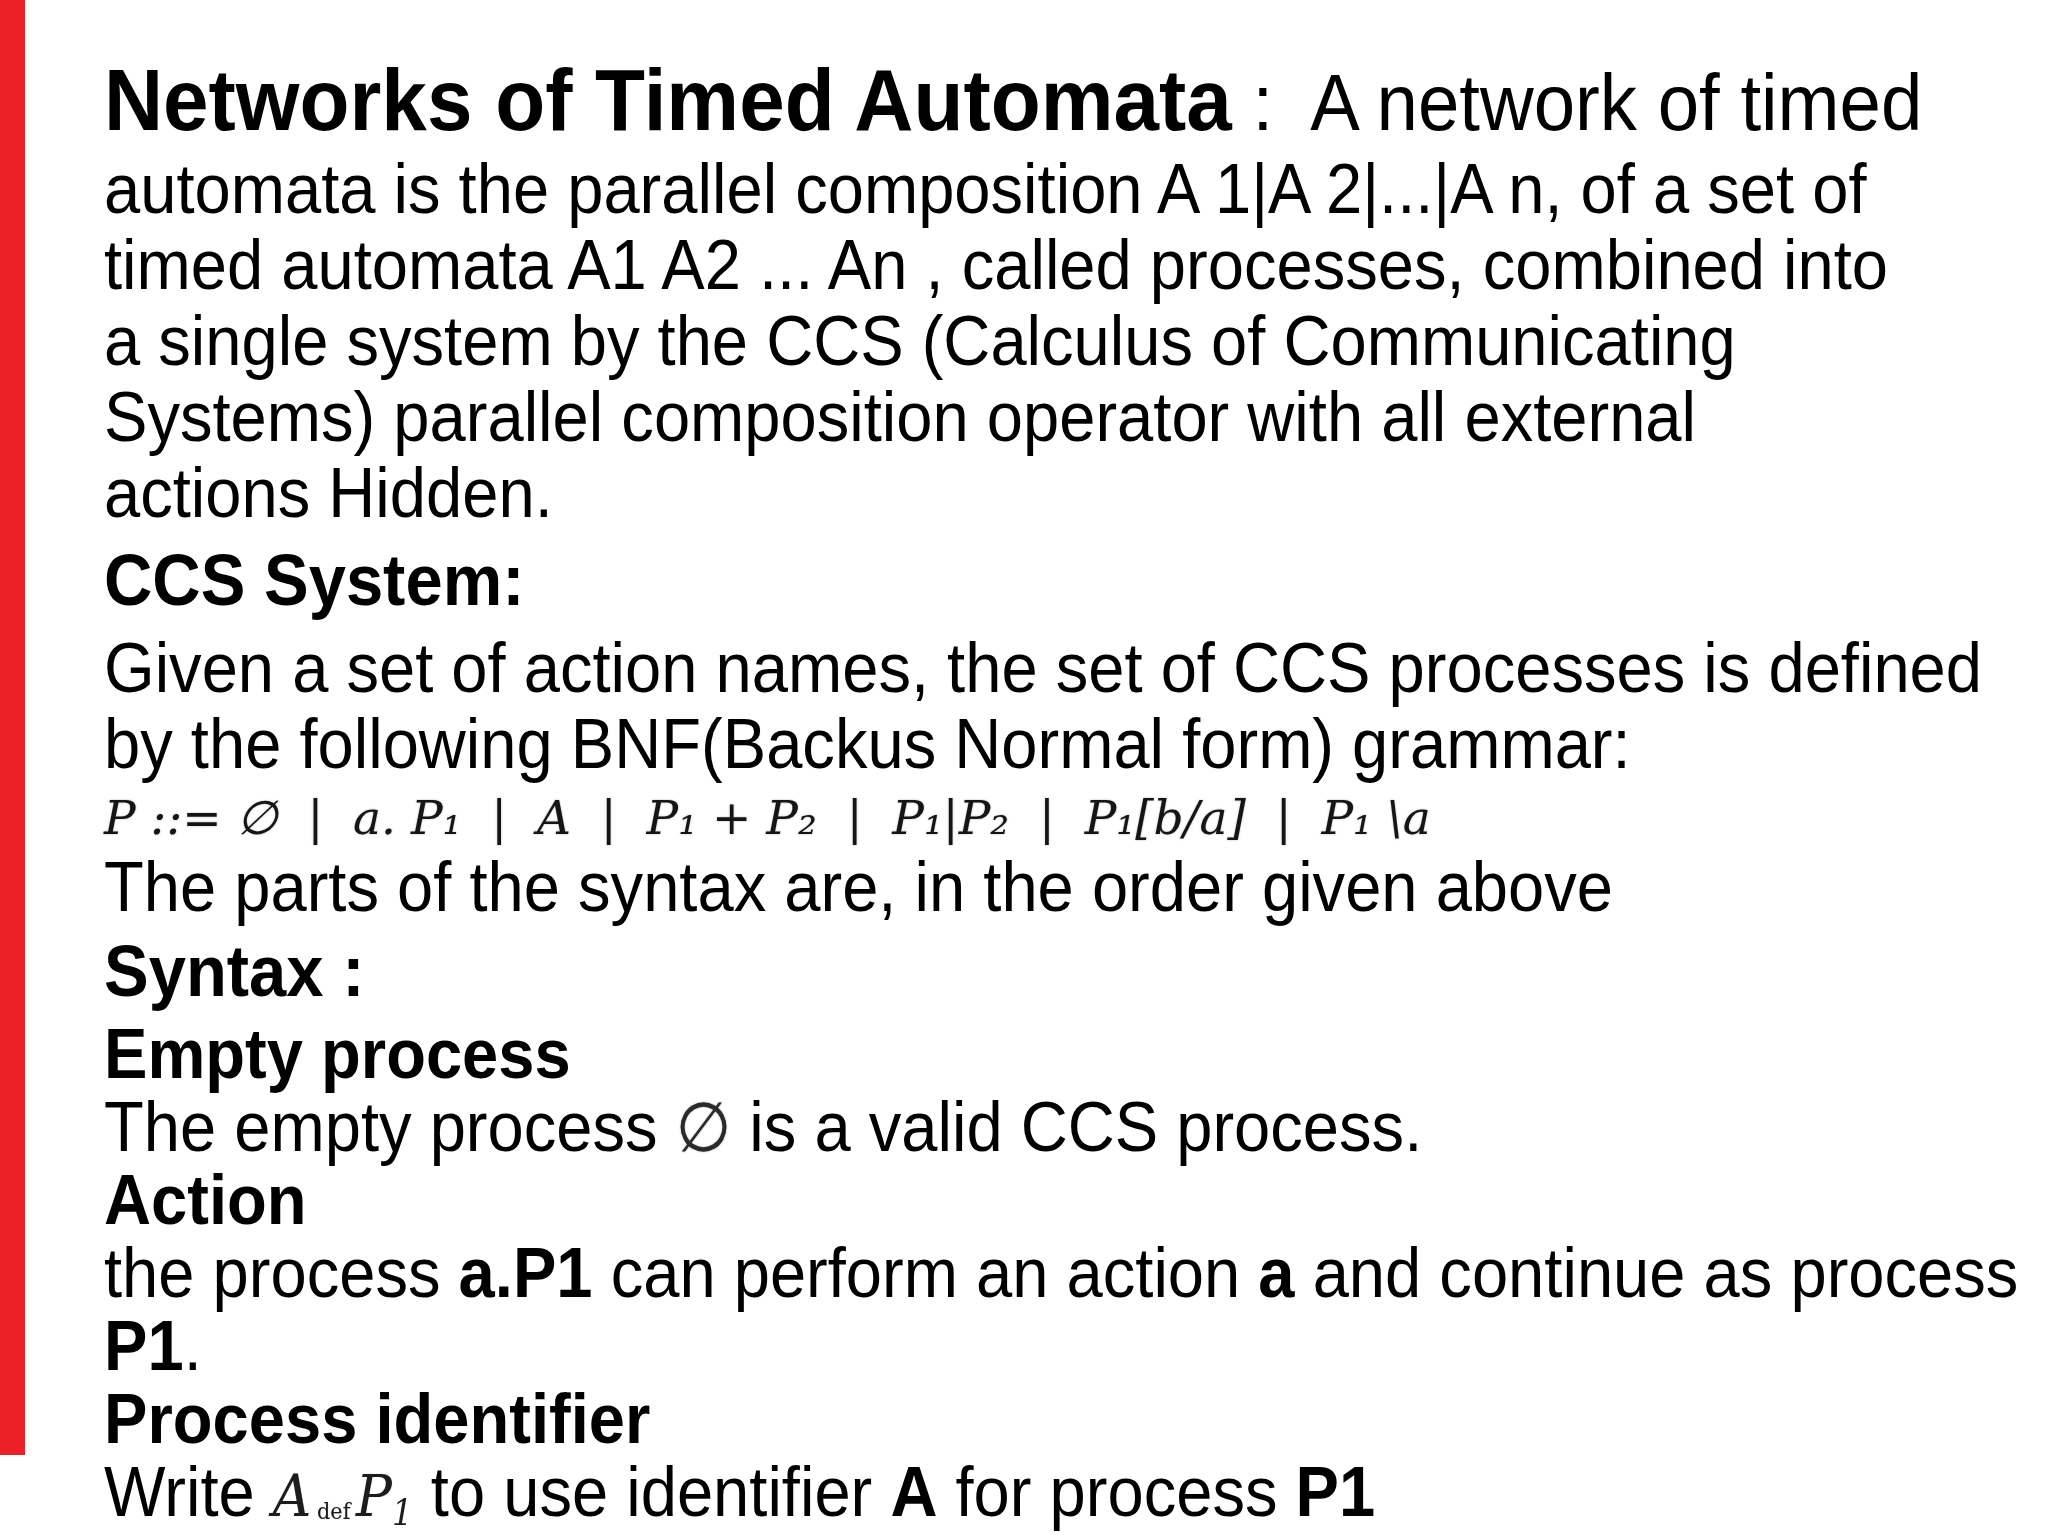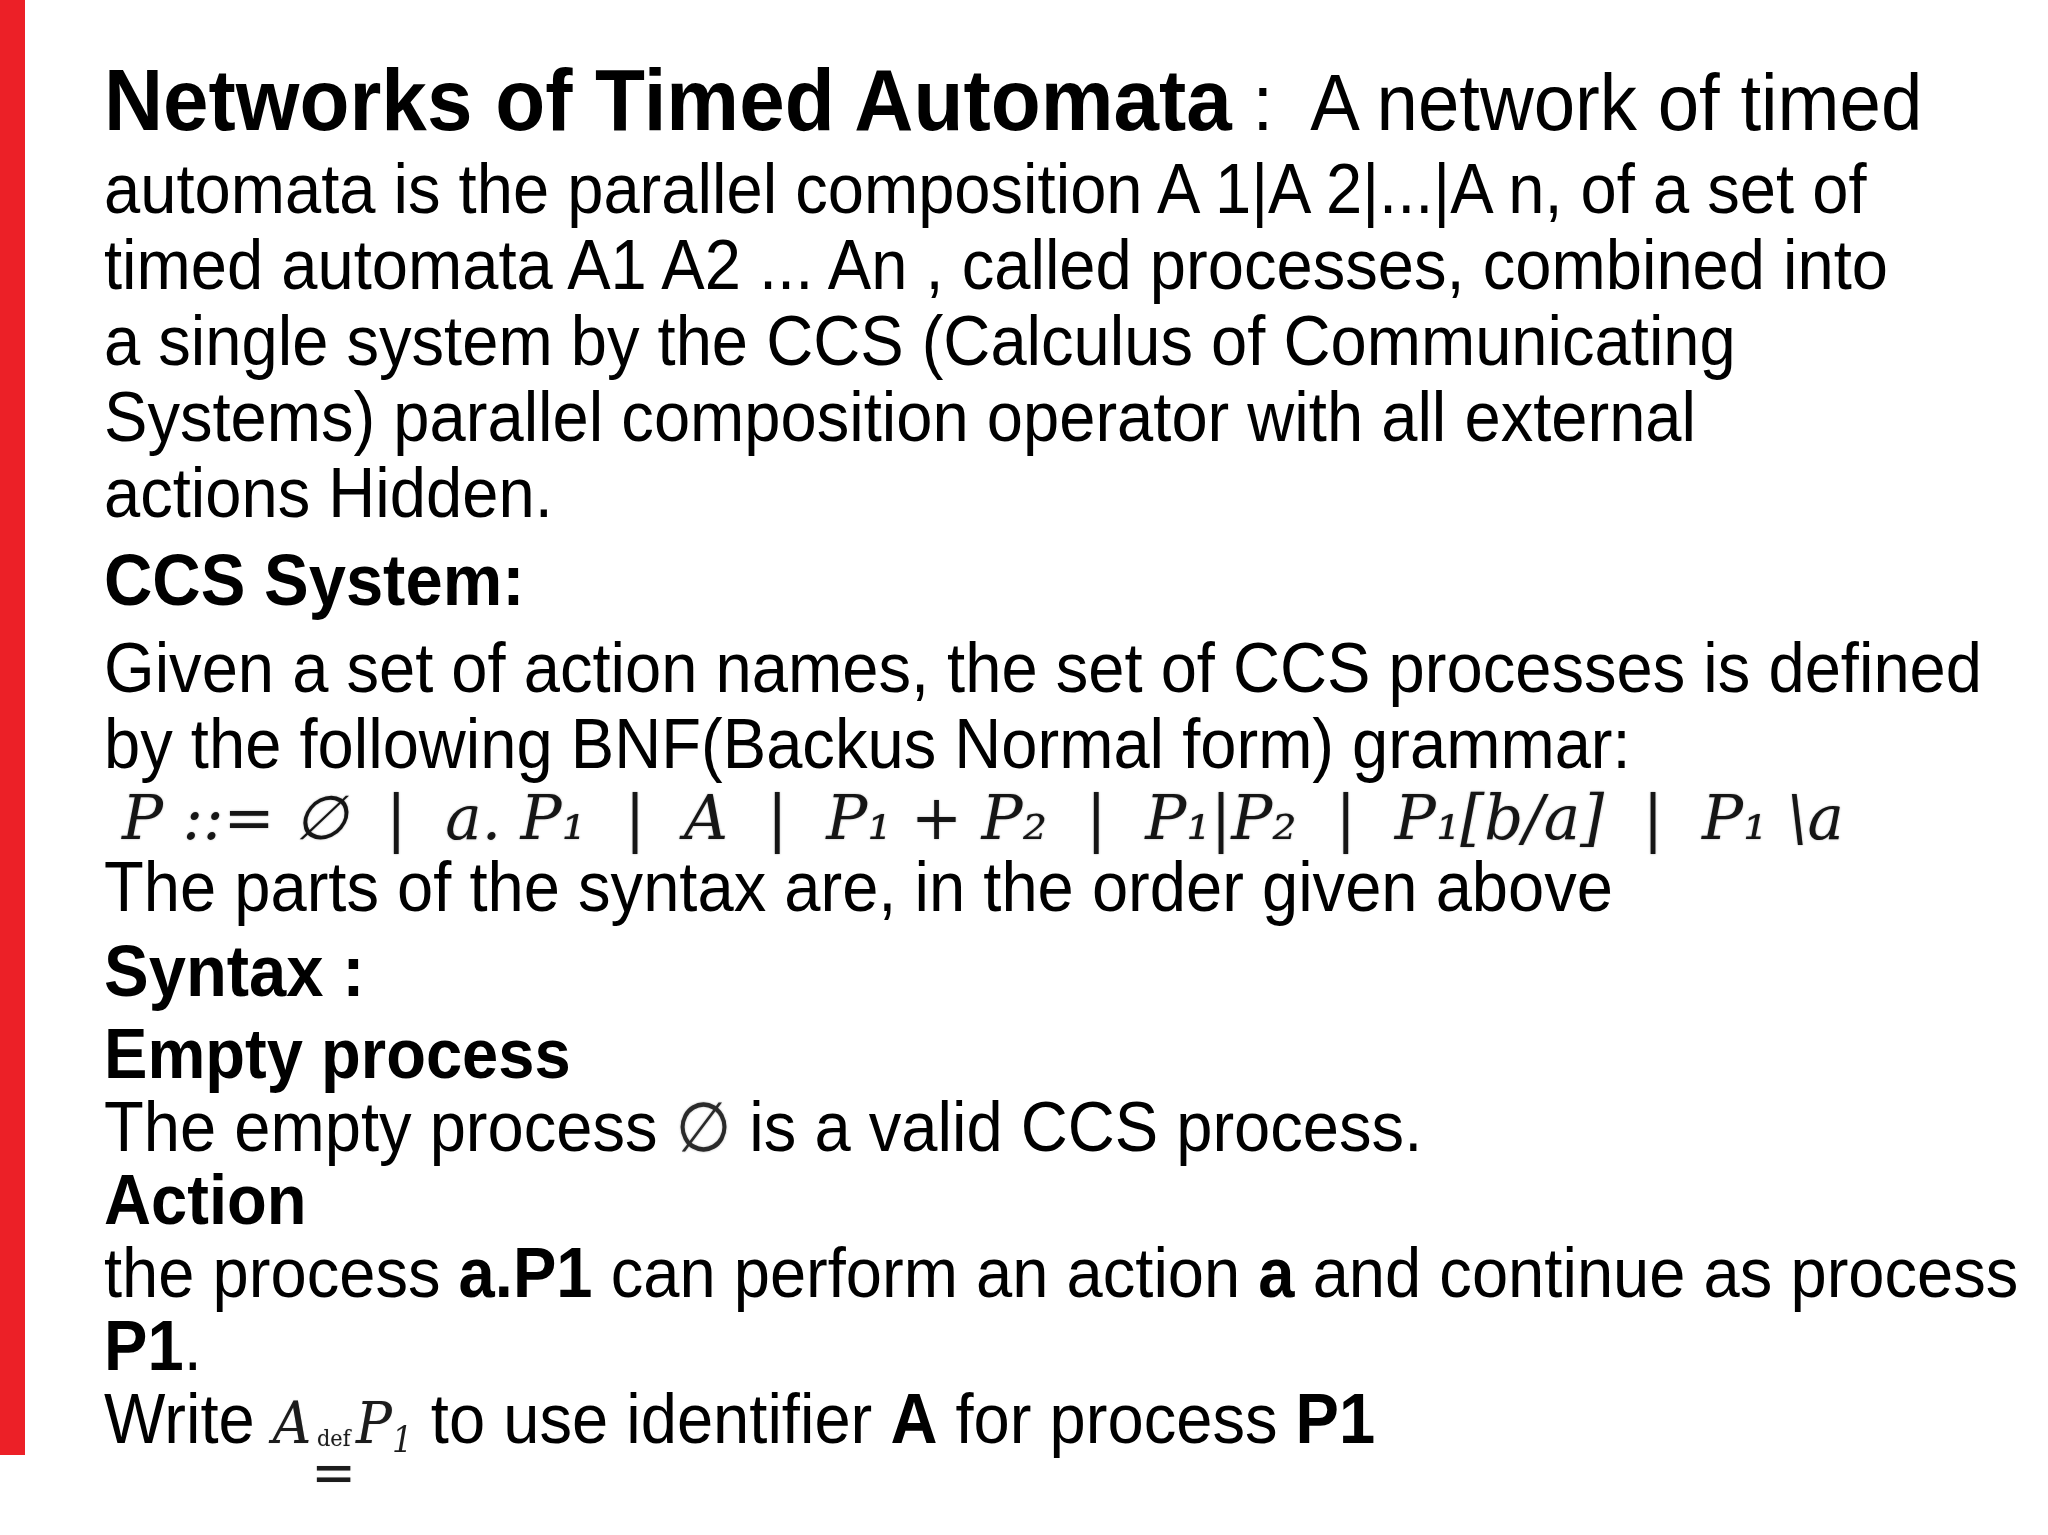--- a/index.html
+++ b/index.html
@@ -36,26 +36,25 @@
   .body { font-size:70px; line-height:76px; }
   .lower { font-size:70px; line-height:73px; }
   .bold-line { font-size:70px; line-height:73px; font-weight:bold; }
 
   .h2 { font-size:72px; font-weight:bold; line-height:99px; }
   .h2.hsyn { line-height:94px; }
 
   .formula {
     font-family:"DejaVu Serif","Liberation Serif",serif;
     font-style:italic;
-    font-size:61px; line-height:67px;
+    font-size:47px; line-height:67px;
     color:#151515;
     text-shadow:0 0 2px rgba(70,70,70,0.45);
     white-space:pre;
     padding-top:2px;
-    margin-left:18px;
   }
 
   .mathsym {
     font-family:"DejaVu Serif","Liberation Serif",serif;
     font-style:normal;
     font-size:0.98em;
     color:#2a2a2a;
     text-shadow:0 0 2px rgba(90,90,90,0.55);
   }
 
@@ -117,17 +116,18 @@
     <div class="line bold-line"><span class="sq">Empty process</span></div>
 
     <div class="line lower"><span class="sq"><span>The empty process </span><span class="mathsym">∅</span><span> is a valid CCS process.</span></span></div>
 
     <div class="line bold-line"><span class="sq">Action</span></div>
 
     <div class="line lower"><span class="sq"><span>the process </span><b>a.P1</b><span> can perform an action </span><b>a</b><span> and continue as process</span></span></div>
 
     <div class="line lower"><span class="sq"><b>P1</b><span>.</span></span></div>
 
+    <div class="line bold-line"><span class="sq">Process identifier</span></div>
 
     <div class="line lower"><span class="sq"><span>Write </span><span class="mi">A</span><span class="defeq"><span class="def">def</span><span class="eq">=</span></span><span class="mi">P</span><span class="msub">1</span><span> to use identifier </span><b>A</b><span> for process </span><b>P1</b></span></div>
 
   </div>
 </div>
 
 </body></html>

